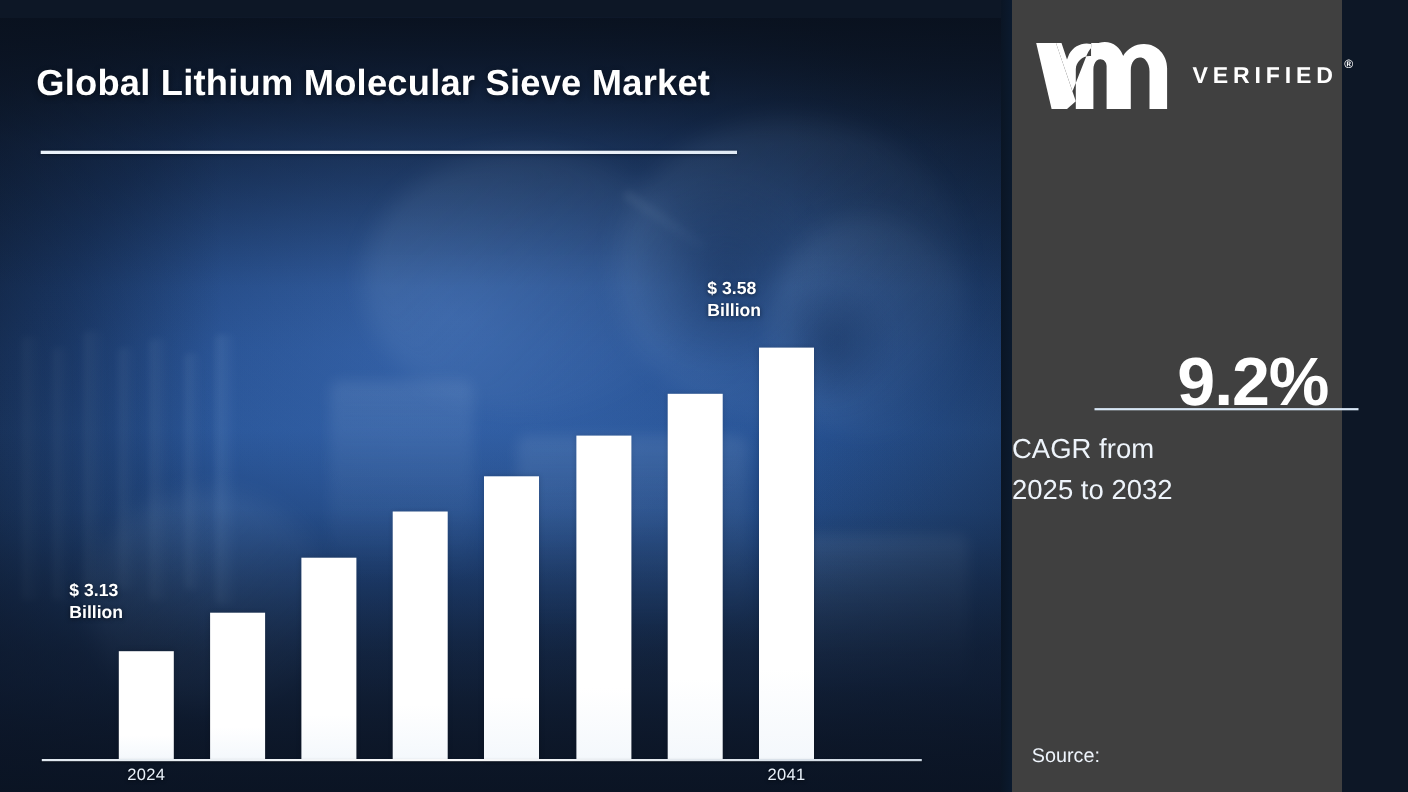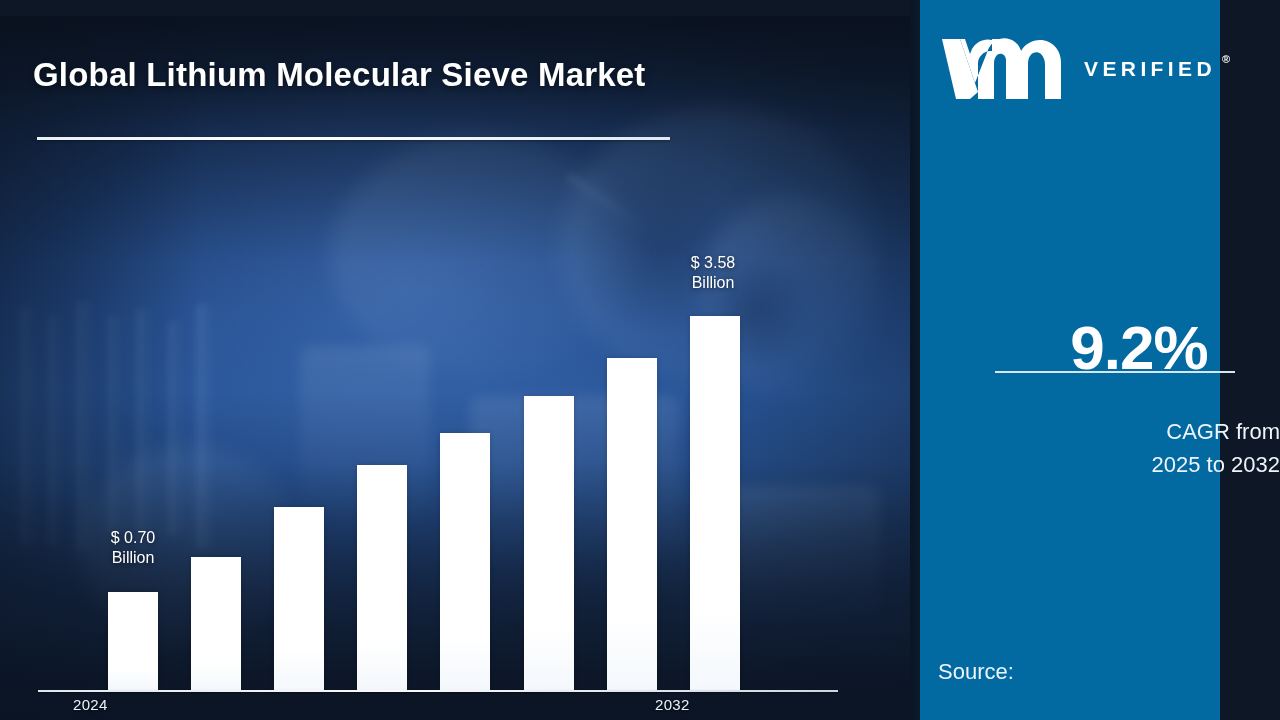--- a/index.html
+++ b/index.html
@@ -67,38 +67,38 @@
     position:absolute; left:38px; top:674px; width:800px; height:2px;
     background:linear-gradient(90deg, rgba(235,243,250,0.95), rgba(255,255,255,0.98) 45%, rgba(225,236,247,0.9));
     box-shadow:0 1px 2px rgba(0,0,0,0.35);
   }
   .bar {
     position:absolute; bottom:46px; width:50px;
     background:linear-gradient(180deg,#ffffff 0%,#ffffff 78%,#f4f8fc 100%);
     box-shadow:0 0 5px rgba(0,0,0,0.18);
   }
   .bar-value {
-    position:absolute; text-align:center; width:140px;
-    color:#ffffff; font-weight:normal; font-size:16px; line-height:1.25;
+    position:absolute; width:140px;
+    color:#ffffff; font-weight:bold; font-size:16px; line-height:1.25;
     text-shadow:0 1px 4px rgba(0,0,0,0.55);
   }
   .tick-label {
-    position:absolute; top:680px; width:120px; text-align:left;
+    position:absolute; top:680px; width:120px; text-align:center;
     color:#e9f1fa; font-size:15px; letter-spacing:0.3px;
     text-shadow:0 1px 3px rgba(0,0,0,0.5);
   }
 
   
   .divider-strip {
     position:absolute; left:910px; top:0; width:10px; height:720px;
     background:linear-gradient(90deg,#0a1524,#0b1a2e);
   }
   .right-panel {
     position:absolute; left:920px; top:0; width:300px; height:720px;
-    background:#0369a1;
+    background:#404040;
   }
   .logo-wrap {
     position:absolute; left:20px; top:26px; width:330px; height:86px;
     display:flex; align-items:center; gap:14px;
   }
   .logo-mark { width:130px; height:66px; flex:0 0 auto; }
   .logo-text {
     position:relative;
     color:#ffffff; font-weight:bold; font-size:21px;
     letter-spacing:4.4px; line-height:1.28;
@@ -110,26 +110,26 @@
 
   .cagr-value {
     position:absolute; left:0; top:312px; width:360px; text-align:center;
     color:#ffffff; font-size:62px; font-weight:bold; letter-spacing:-1px;margin-left:39px;
   }
   .cagr-rule {
     position:absolute; left:995px; top:371px; width:240px; height:2px;
     background:#d7e6f5;
   }
   .cagr-caption {
-    position:absolute; left:0; top:390px; width:360px; text-align:right;
-    color:#eef4fb; font-size:22px; line-height:1.5;margin-top:25px;
+    position:absolute; left:0; top:390px; width:360px; text-align:left;
+    color:#eef4fb; font-size:25px; line-height:1.5;
   }
   .source {
-    position:absolute; left:18px; bottom:32px; width:330px;
-    color:#eef4fb; font-size:22px; line-height:1.45;
+    position:absolute; left:18px; bottom:20px; width:330px;
+    color:#eef4fb; font-size:18px; line-height:1.45;
   }
 </style>
 </head>
 <body>
 
 <div class="poster">
 
   <div class="left-panel">
 
     <div class="bg-art">
@@ -152,41 +152,41 @@
       <div class="blob" style="left:80px;top:430px;width:220px;height:200px;"></div>
     </div>
     <div class="vignette"></div>
 
     <div class="chart-title">Global Lithium Molecular Sieve Market</div>
     <div class="title-rule"></div>
 
     <div class="plot">
 
       <div class="bar-value" style="left:63px;top:512px;">
-        <div>$ 0.70</div>
+        <div>$ 3.13</div>
         <div>Billion</div>
       </div>
       <div class="bar-value" style="left:643px;top:237px;">
         <div>$ 3.58</div>
         <div>Billion</div>
       </div>
 
       <div class="bar" style="left:108px;height:98px;"></div>
       <div class="bar" style="left:191px;height:133px;"></div>
       <div class="bar" style="left:274px;height:183px;"></div>
       <div class="bar" style="left:357px;height:225px;"></div>
       <div class="bar" style="left:440px;height:257px;"></div>
       <div class="bar" style="left:524px;height:294px;"></div>
       <div class="bar" style="left:607px;height:332px;"></div>
       <div class="bar" style="left:690px;height:374px;"></div>
 
       <div class="axis-line"></div>
 
       <div class="tick-label" style="left:73px;">2024</div>
-      <div class="tick-label" style="left:655px;">2032</div>
+      <div class="tick-label" style="left:655px;">2041</div>
     </div>
   </div>
 
   <div class="divider-strip"></div>
 
   <div class="right-panel">
 
     <div class="logo-wrap">
       <svg class="logo-mark" viewBox="0 0 130 66" aria-hidden="true">
         <path d="M2 3 L20 3 L35 47 L48 14 C53 2 66 -1 75 6 C80 10 82 16 82 22 L82 63 L66 63 L66 24 C66 19 61 16 57 19 C55 21 54 24 54 27 L54 63 L38 63 L38 27 C38 20 45 14 52 15 L52 4 C44 2 36 6 32 13 L30 18 L25 3 Z" fill="#ffffff"></path>

